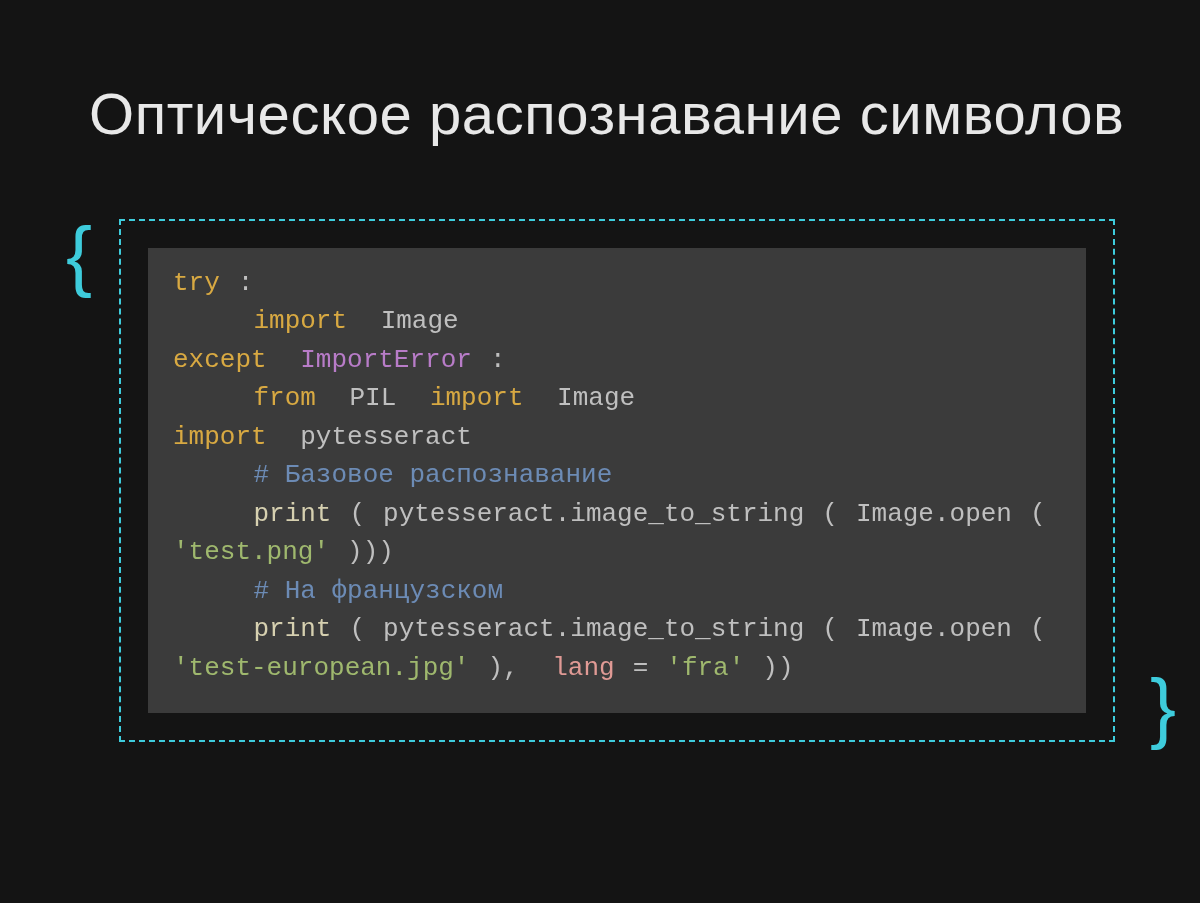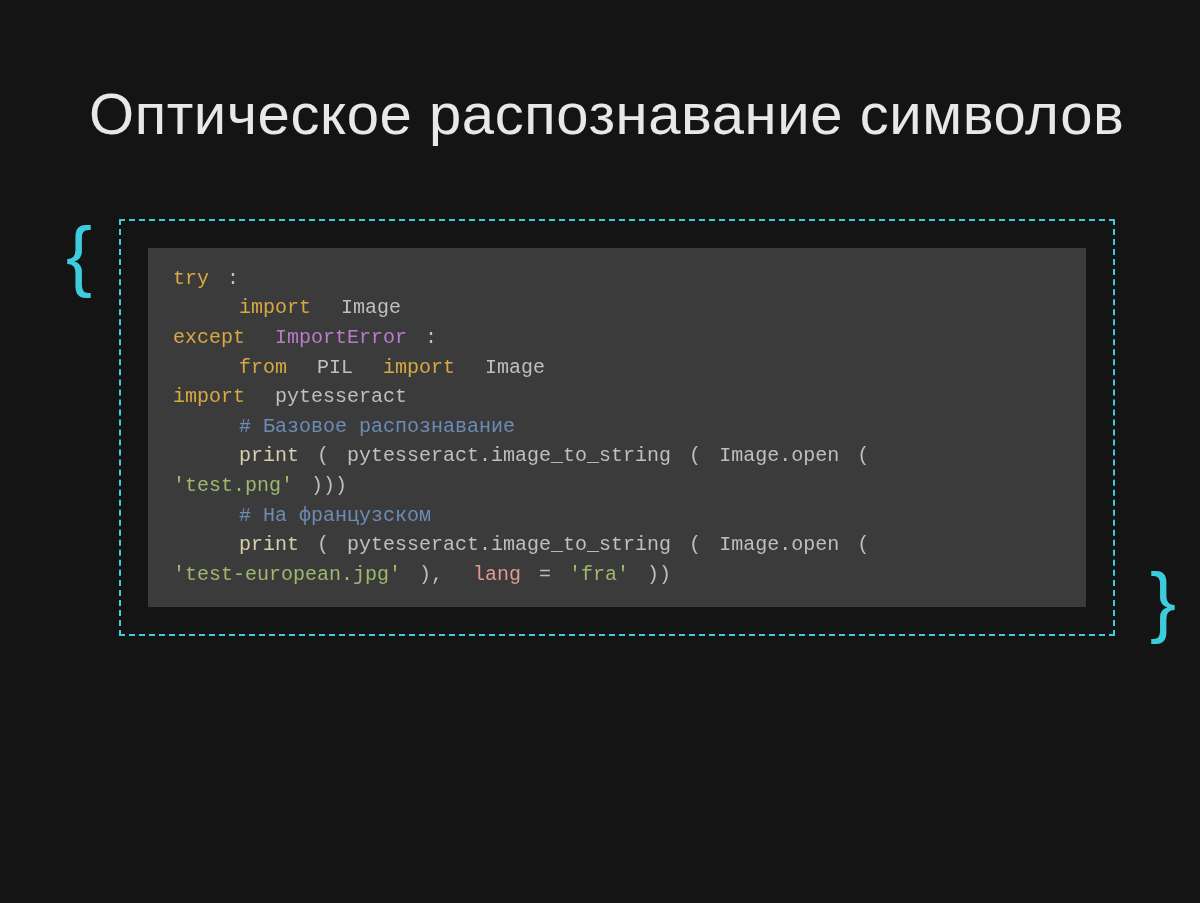--- a/index.html
+++ b/index.html
@@ -57,23 +57,23 @@
     .dashed-box {
       border: 2px dashed #3eccdc;
       margin-left: 48px;
       margin-right: 50px;
       padding: 18px;
       position: relative;
     }
     
     .code-block {
       background-color: #3b3b3b;
-      padding: 16px 16px 18px 16px;
+      padding: 16px 16px 26px 16px;
       font-family: 'Consolas', 'Monaco', 'Courier New', monospace;
-      font-size: 20px;
+      font-size: 26px;
       line-height: 1.48;
       color: #bfbfbf;
       white-space: pre-wrap;
       word-wrap: break-word;
     }
     
     .kw { color: #d8a942; }
     .cls { color: #b87cc8; }
     .cmt { color: #6c8bb5; font-style: normal; }
     .fn { color: #d6d0b0; }

